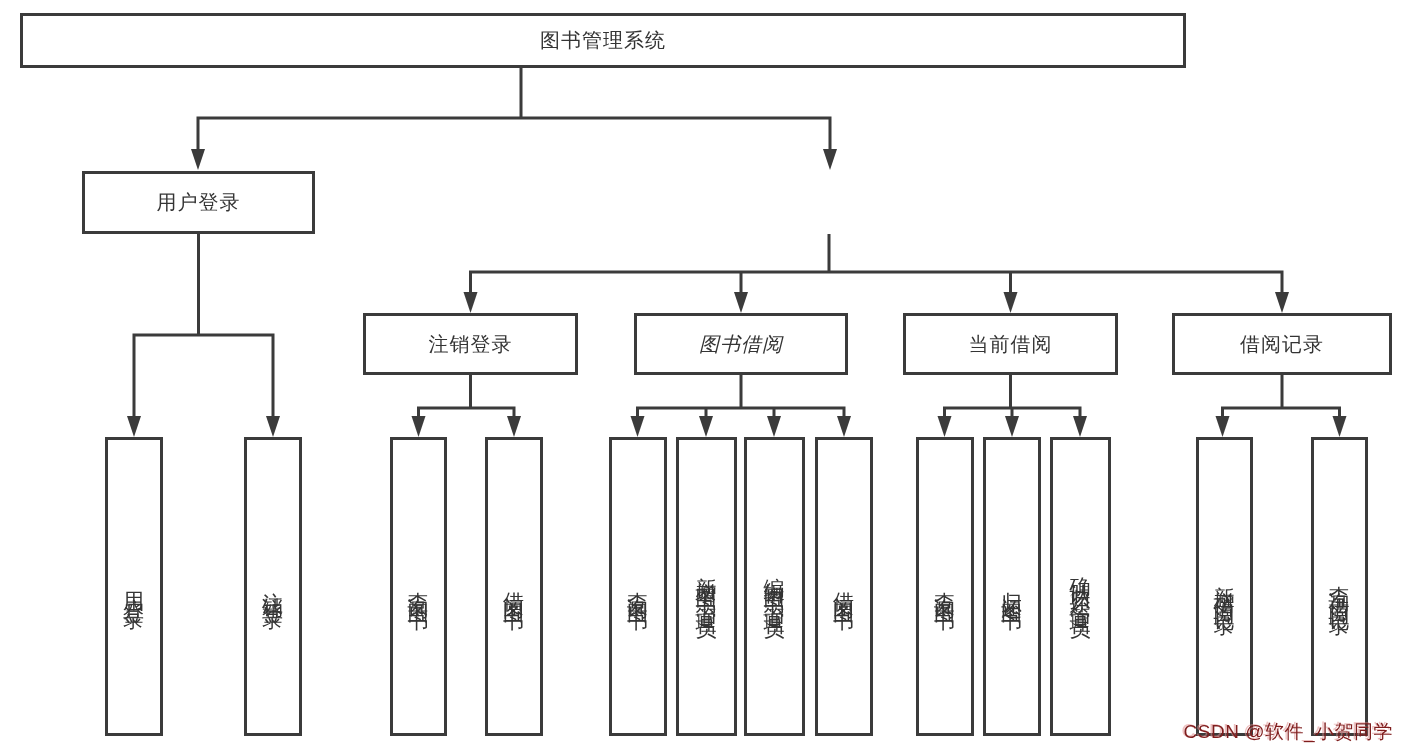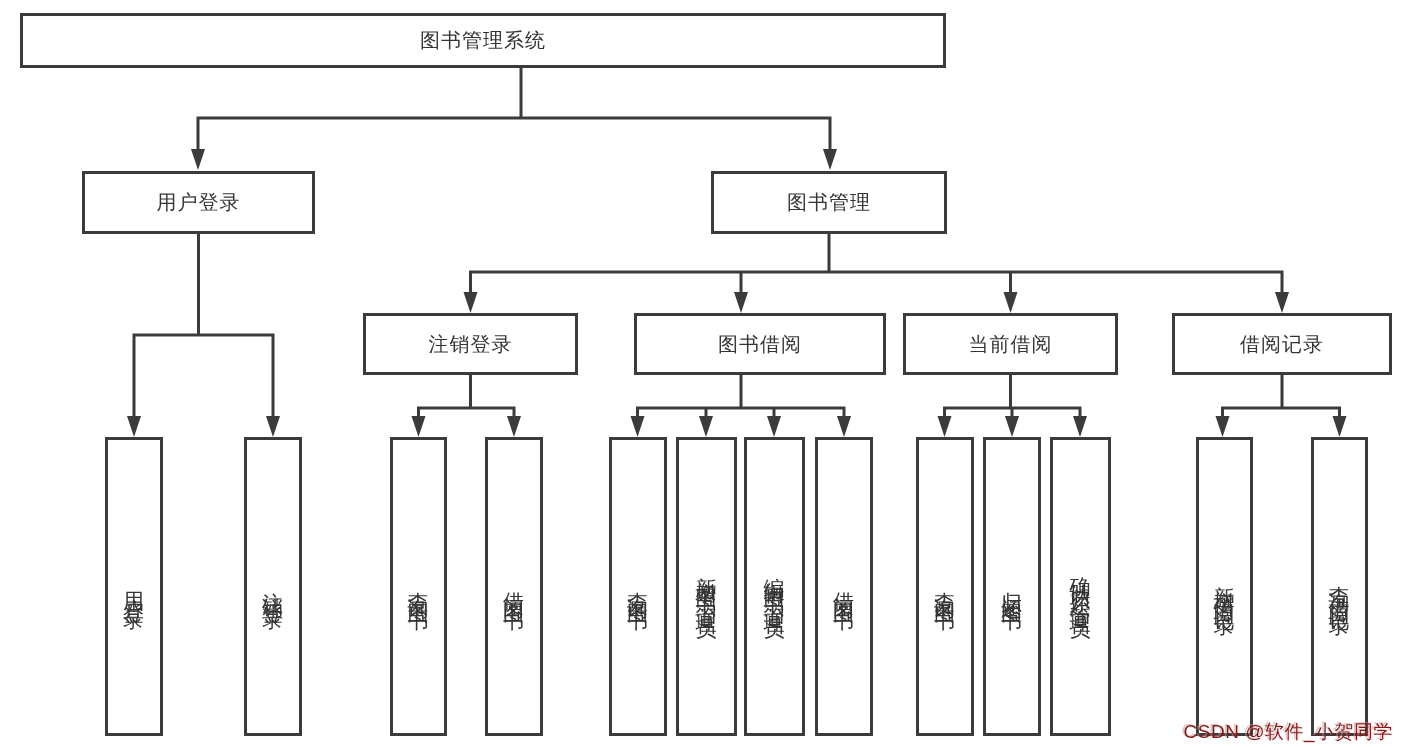--- a/index.html
+++ b/index.html
@@ -98,35 +98,32 @@
 
       <polygon points="937.5,416 951.5,416 944.5,437"></polygon>
       <polygon points="1005,416 1019,416 1012,437"></polygon>
       <polygon points="1073,416 1087,416 1080,437"></polygon>
 
       <polygon points="1215.5,416 1229.5,416 1222.5,437"></polygon>
       <polygon points="1332.5,416 1346.5,416 1339.5,437"></polygon>
     </g>
   </svg>
 
-  <div class="node" style="left:20px; top:13px; width:926px; height:55px;">
+  <div class="node" style="left:20px; top:13px; width:1166px; height:55px;">
     <span>图书管理系统</span>
   </div>
 
   <div class="node" style="left:82px; top:171px; width:233px; height:63px;">
     <span>用户登录</span>
   </div>
-  <div class="node" style="left:711px; top:171px; width:236px; height:63px;">
-    <span>图书管理</span>
-  </div>
 
   <div class="node" style="left:363px; top:313px; width:215px; height:62px;">
     <span>注销登录</span>
   </div>
-  <div class="node" style="left:634px; top:313px; width:252px; height:62px;">
+  <div class="node" style="left:634px; top:313px; width:214px; height:62px;font-style:italic;">
     <span>图书借阅</span>
   </div>
   <div class="node" style="left:1172px; top:313px; width:220px; height:62px;">
     <span>借阅记录</span>
   </div>
   <div class="node" style="left:903px; top:313px; width:215px; height:62px;">
     <span>当前借阅</span>
   </div>
 
   <div class="node vertical" style="left:105px; top:437px; width:58px; height:299px;">

